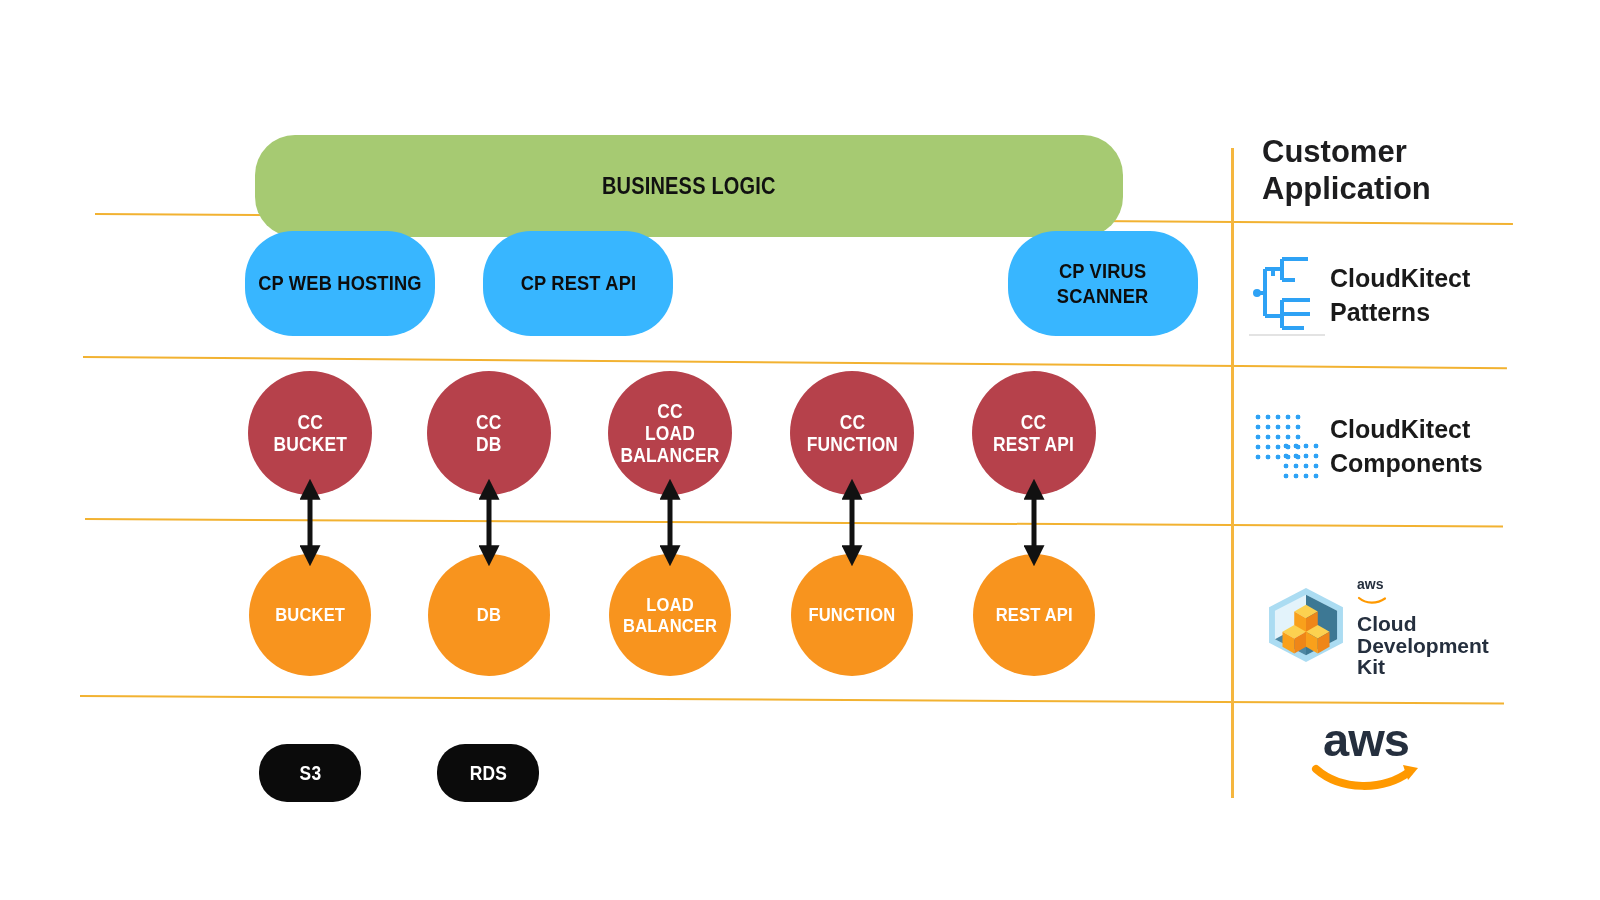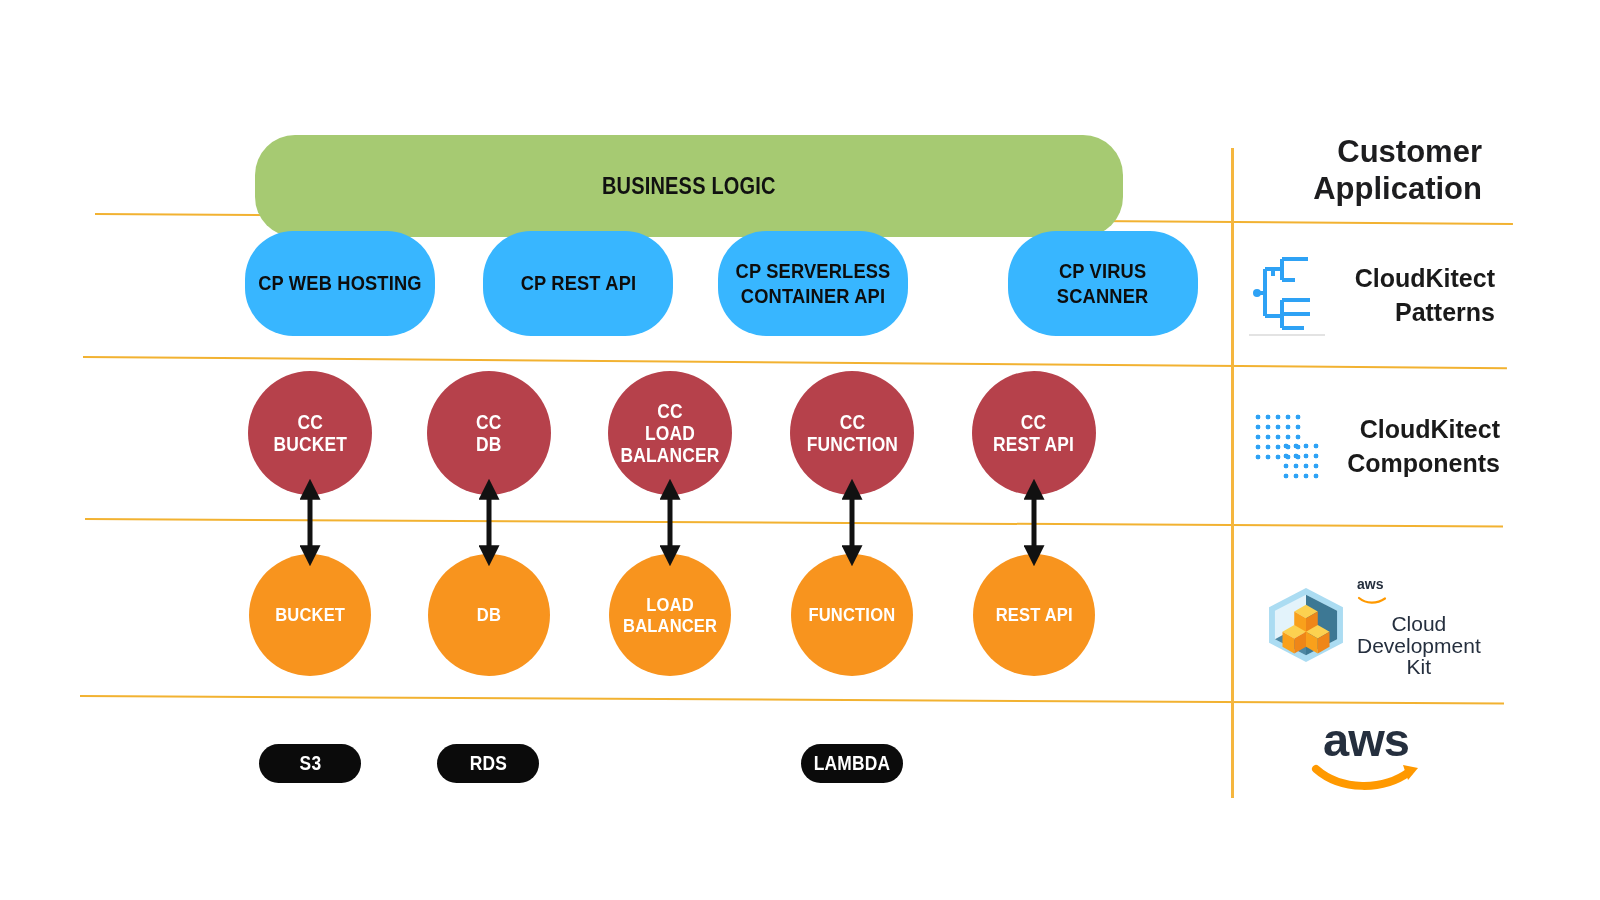--- a/index.html
+++ b/index.html
@@ -19,38 +19,38 @@
 
   .bluepill{background:#38b6ff;border-radius:48px;width:190px;height:105px;top:231px;}
   .bluepill .shape-label{font-size:21px;color:#0d0d0d;line-height:1.15;}
 
   .redcircle{background:#b6414b;border-radius:50%;width:124px;height:124px;top:371px;}
   .redcircle .shape-label{font-size:20px;color:#fff;line-height:1.1;}
 
   .orangecircle{background:#f8941e;border-radius:50%;width:122px;height:122px;top:554px;}
   .orangecircle .shape-label{font-size:19px;color:#fff;line-height:1.12;}
 
-  .blackpill{background:#0b0b0b;border-radius:28px;width:102px;height:39px;top:744px;justify-content:center;}
+  .blackpill{background:#0b0b0b;border-radius:28px;width:102px;height:58px;top:744px;justify-content:center;}
   .blackpill .shape-label{font-size:20px;color:#fff;}
 
   .overlay{position:absolute;left:0;top:0;pointer-events:none;}
 
   
-  .side-text{position:absolute;text-align:right;font-weight:bold;color:#1d1d1f;white-space:pre-line;}
+  .side-text{position:absolute;text-align:left;font-weight:bold;color:#1d1d1f;white-space:pre-line;}
   .cust{left:1262px;top:133px;width:220px;font-size:31px;line-height:37px;}
   .pat-label{left:1330px;top:261px;width:165px;font-size:25px;line-height:34px;color:#1a1a1a;}
   .comp-label{left:1330px;top:412px;width:170px;font-size:25px;line-height:34px;color:#1a1a1a;}
 
   .icon-underline{position:absolute;height:2px;background:#e3e3e3;}
   .dots{position:absolute;background-image:radial-gradient(circle,#2ea2f5 2.1px,transparent 2.7px);
         background-size:10px 10px;}
 
   .cdk-text{position:absolute;left:1357px;top:577px;}
   .cdk-aws{font-size:14px;font-weight:bold;color:#252f3e;line-height:14px;}
-  .cdk-name{font-size:21px;font-weight:normal;color:#252f3e;line-height:21.5px;white-space:pre-line;margin-top:4px;text-align:center;}
+  .cdk-name{font-size:21px;font-weight:bold;color:#252f3e;line-height:21.5px;white-space:pre-line;margin-top:4px;}
 
   .aws-logo{position:absolute;left:1306px;top:716px;width:120px;text-align:center;}
   .aws-word{font-size:47px;font-weight:bold;color:#252f3e;letter-spacing:-1px;line-height:48px;}
 </style>
 </head>
 <body>
 
 <div class="canvas">
 
   <div class="hline" style="left:95px;top:213px;width:1418px;transform:rotate(.40deg);"></div>
@@ -61,24 +61,20 @@
 
   <div class="shape biz" style="left:255px;top:96px;width:868px;height:102px;">
     <span class="shape-label">BUSINESS LOGIC</span>
   </div>
 
   <div class="shape bluepill" style="left:483px;">
     <span class="shape-label">CP REST API</span>
   </div>
   <div class="shape bluepill" style="left:245px;">
     <span class="shape-label">CP WEB HOSTING</span>
-  </div>
-  <div class="shape bluepill" style="left:718px;">
-    <span class="shape-label">CP SERVERLESS
-CONTAINER API</span>
   </div>
   <div class="shape bluepill" style="left:1008px;">
     <span class="shape-label">CP VIRUS
 SCANNER</span>
   </div>
 
   <div class="shape redcircle" style="left:248px;">
     <span class="shape-label">CC
 BUCKET</span>
   </div>
@@ -129,23 +125,20 @@
     <line x1="852" y1="485" x2="852" y2="560" stroke="#111" stroke-width="5" marker-start="url(#arr)" marker-end="url(#arr)"></line>
     <line x1="1034" y1="485" x2="1034" y2="560" stroke="#111" stroke-width="5" marker-start="url(#arr)" marker-end="url(#arr)"></line>
   </svg>
 
   <div class="shape blackpill" style="left:259px;">
     <span class="shape-label">S3</span>
   </div>
   <div class="shape blackpill" style="left:437px;">
     <span class="shape-label">RDS</span>
   </div>
-  <div class="shape blackpill" style="left:801px;">
-    <span class="shape-label">LAMBDA</span>
-  </div>
 
   <div class="side-text cust">Customer
 Application</div>
 
   <svg class="overlay" style="left:1251px;top:252px;" width="74" height="80" viewBox="0 0 74 80">
     <g stroke="#2ea2f5" stroke-width="4" fill="none">
       <path d="M7 41 H14 M14 17 V64 M14 17 H31 M22 17 V24 M31 7 V28 M31 7 H57 M31 28 H44 M14 64 H31 M31 48 V76 M31 48 H59 M31 62 H59 M31 76 H53"></path>
     </g>
     <circle cx="6" cy="41" r="4" fill="#2ea2f5" stroke="none"></circle>
   </svg>

